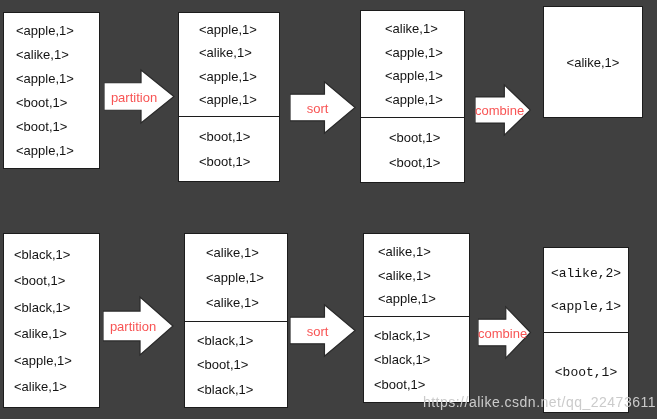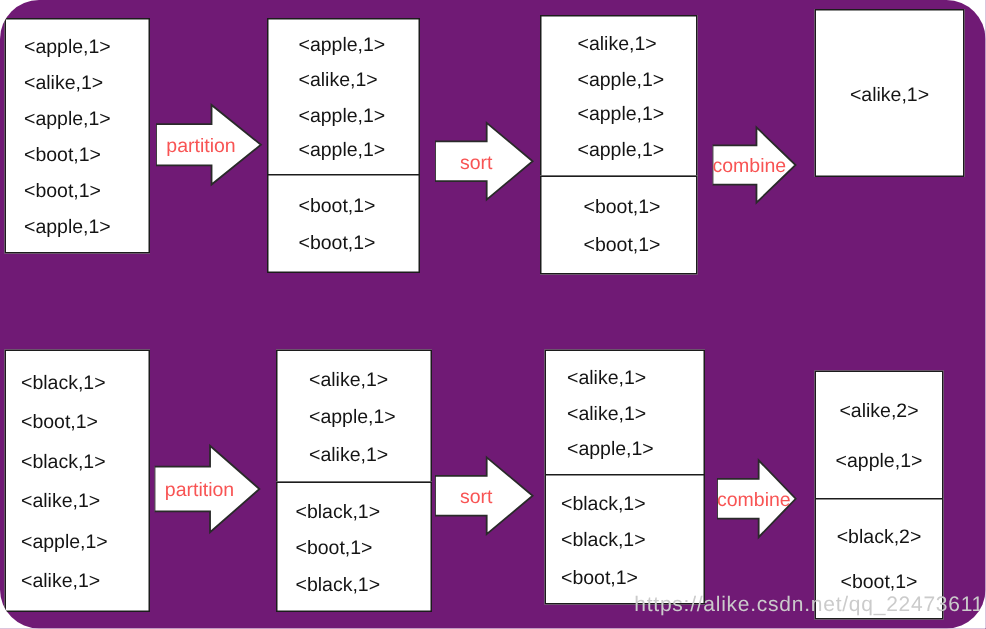--- a/index.html
+++ b/index.html
@@ -1,17 +1,17 @@
 <!DOCTYPE html>
 <html><head>
 <meta charset="utf-8">
 <style>
   html,body{margin:0;padding:0;background:#ffffff;}
   body{width:657px;height:419px;font-family:"Liberation Sans","DejaVu Sans",sans-serif;}
-  .canvas{position:relative;width:657px;height:419px;background:#701a75;overflow:hidden;border-radius:26px;}
+  .canvas{position:relative;width:657px;height:419px;background:#404040;overflow:hidden;}
 
   .box{position:absolute;display:flex;flex-direction:column;}
   .section{
     box-sizing:border-box;
     border:1px solid #1c1c1c;
     background:#ffffff;
     display:flex;flex-direction:column;justify-content:space-evenly;
   }
   .section + .section{margin-top:-1px;}
   .kv{
@@ -162,28 +162,27 @@
       </div>
   </div>
 
   <div class="arrow" style="left:478px;top:305px;width:54px;height:55px;">
     <svg viewBox="0 0 70 58" preserveAspectRatio="none">
       <polygon points="0,15 36,15 36,2 68,29 36,56 36,43 0,43" fill="#ffffff" stroke="#2a2a2a" stroke-width="1.2" vector-effect="non-scaling-stroke"></polygon>
     </svg>
     <span class="arrow-label" style="color: rgb(248, 84, 84);">combine</span>
   </div>
 
-  <div class="box center" style="left:543px;top:247px;width:86px;">
+  <div class="box center" style="left:543px;top:247px;width:86px;font-family:Liberation Mono, monospace;">
     <div class="section" style="height: 86px; border-color: rgb(28, 28, 28);">
 
     <div class="kv" style="color: rgb(20, 20, 20);">&lt;alike,2&gt;</div>
         <div class="kv" style="color: rgb(20, 20, 20);">&lt;apple,1&gt;</div>
       </div>
     <div class="section" style="height: 81px; border-color: rgb(28, 28, 28);">
 
-    <div class="kv" style="color: rgb(20, 20, 20);">&lt;black,2&gt;</div>
         <div class="kv" style="color: rgb(20, 20, 20);">&lt;boot,1&gt;</div>
       </div>
   </div>
 
   <div class="watermark" style="color: rgb(203, 203, 203);">https://alike.csdn.net/qq_22473611</div>
 
 </div>
 
 </body></html>

